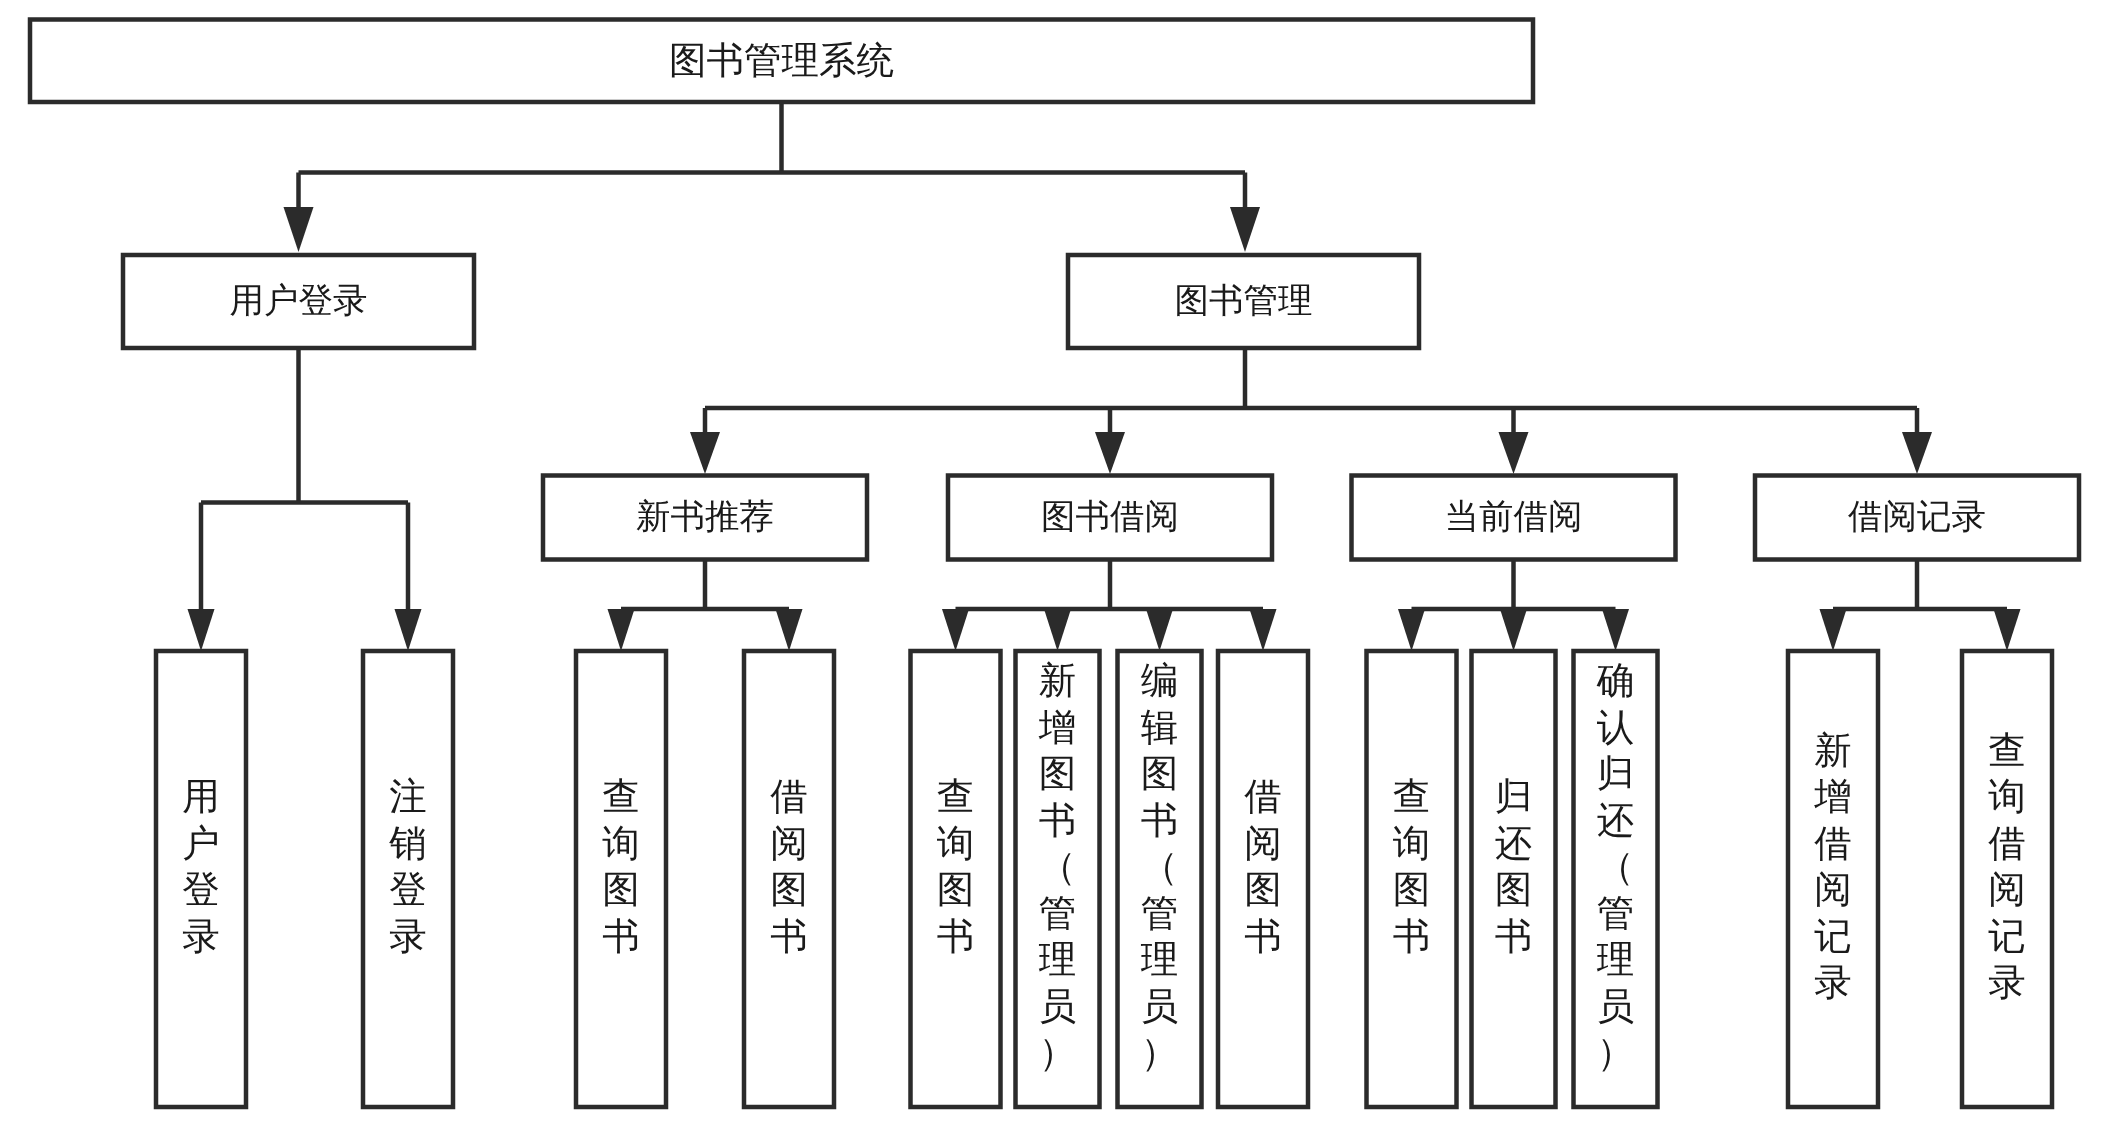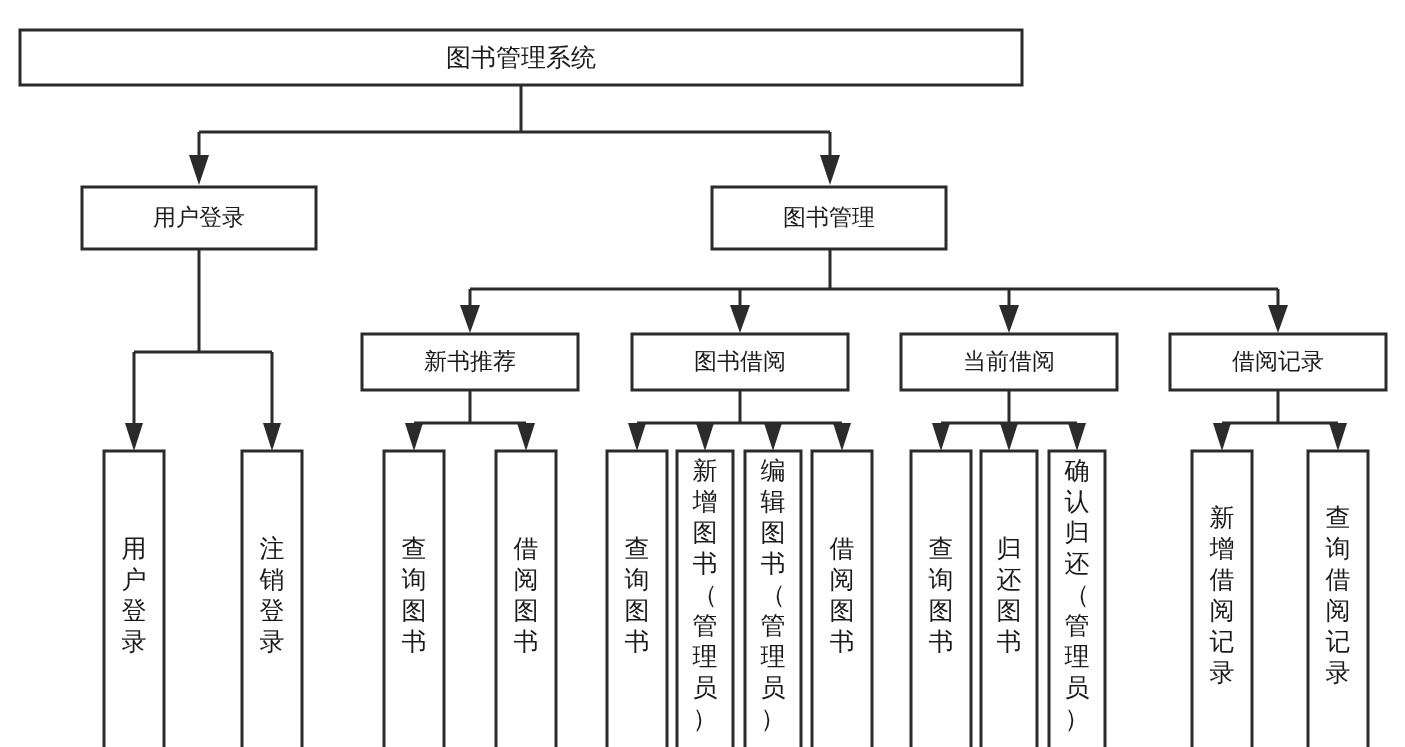--- a/index.html
+++ b/index.html
@@ -1,21 +1,21 @@
 <!DOCTYPE html>
 <html><head>
 <meta charset="utf-8">
 <style>
   html,body{margin:0;padding:0;background:#ffffff;}
   body{
     width:1405px;height:747px;overflow:hidden;
     font-family:"Liberation Sans","DejaVu Sans",sans-serif;
     color:#1a1a1a;
   }
-  #stage{position:relative;width:1405px;height:625px;background:#fff;margin-top:17px;}
+  #stage{position:relative;width:1405px;height:625px;background:#fff;}
   svg#diagram{position:absolute;left:0;top:0;width:1405px;height:747px;display:block;}
   .node-rect{fill:#ffffff;stroke:#2b2b2b;stroke-width:3;}
   .conn{stroke:#2b2b2b;stroke-width:3;fill:none;stroke-linecap:butt;}
   .arrow-head{fill:#2b2b2b;stroke:none;}
   .node-label{
     font-family:"Liberation Sans","DejaVu Sans",sans-serif;
     fill:#1a1a1a;text-anchor:middle;dominant-baseline:middle;
   }
   .lbl-root{font-size:25px;}
   .lbl-l2{font-size:23px;}

